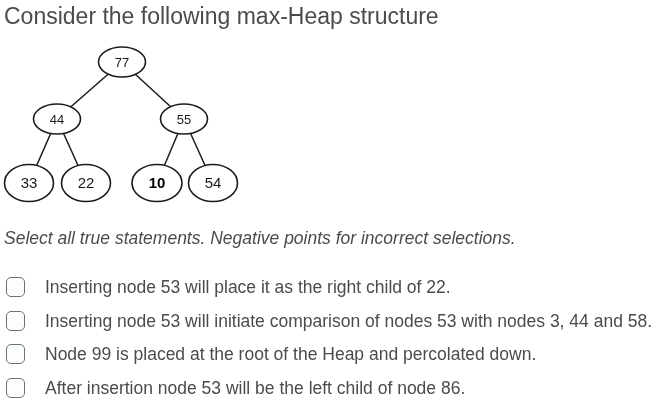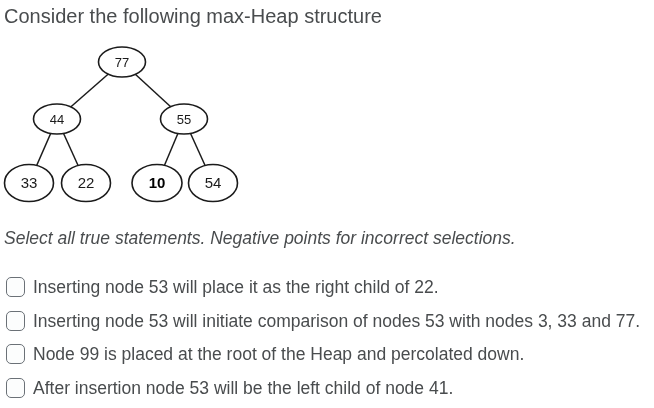--- a/index.html
+++ b/index.html
@@ -6,21 +6,21 @@
   body {
     width: 654px; height: 408px;
     position: relative;
     background: #ffffff;
     font-family: "Liberation Sans", sans-serif;
     color: #494c4e;
     overflow: hidden;
   }
   .q-title {
     position: absolute; left: 4px; top: 5px;
-    font-size: 20px; line-height: 22px;
+    font-size: 23px; line-height: 22px;
     white-space: nowrap;
   }
   .heap-svg {
     position: absolute; left: 0; top: 38px;
   }
   .q-prompt {
     position: absolute; left: 4px; top: 227px;
     font-size: 17.5px; line-height: 22px;
     white-space: nowrap;
     font-style: italic;
@@ -37,21 +37,21 @@
     flex: 0 0 auto;
     width: 19px; height: 20px;
     box-sizing: border-box;
     border: 1.5px solid #6b7177;
     border-radius: 5px;
     background: #fcfdfd;
     display: inline-flex; align-items: center; justify-content: center;
     font-size: 13px; color: #494c4e;
   }
   .option-label {
-    margin-left: 8px;
+    margin-left: 20px;
     font-size: 17.5px; line-height: 20px;
     white-space: nowrap;
   }
 </style>
 </head>
 <body>
 
 <div class="q-title">Consider the following max-Heap structure</div>
 
 <svg class="heap-svg" id="heap-svg" width="260" height="175" viewBox="0 0 260 175">
@@ -93,23 +93,23 @@
 
 <div class="q-prompt">Select all true statements. Negative points for incorrect selections.</div>
 
 <div class="options">
   <label class="option-row">
     <span class="checkbox"></span>
     <span class="option-label">Inserting node 53 will place it as the right child of 22.</span>
   </label>
   <label class="option-row">
     <span class="checkbox"></span>
-    <span class="option-label">Inserting node 53 will initiate comparison of nodes 53 with nodes 3, 33 and 77.</span>
+    <span class="option-label">Inserting node 53 will initiate comparison of nodes 53 with nodes 3, 44 and 58.</span>
   </label>
   <label class="option-row">
     <span class="checkbox"></span>
     <span class="option-label">Node 99 is placed at the root of the Heap and percolated down.</span>
   </label>
   <label class="option-row">
     <span class="checkbox"></span>
-    <span class="option-label">After insertion node 53 will be the left child of node 41.</span>
+    <span class="option-label">After insertion node 53 will be the left child of node 86.</span>
   </label>
 </div>
 
 </body></html>

